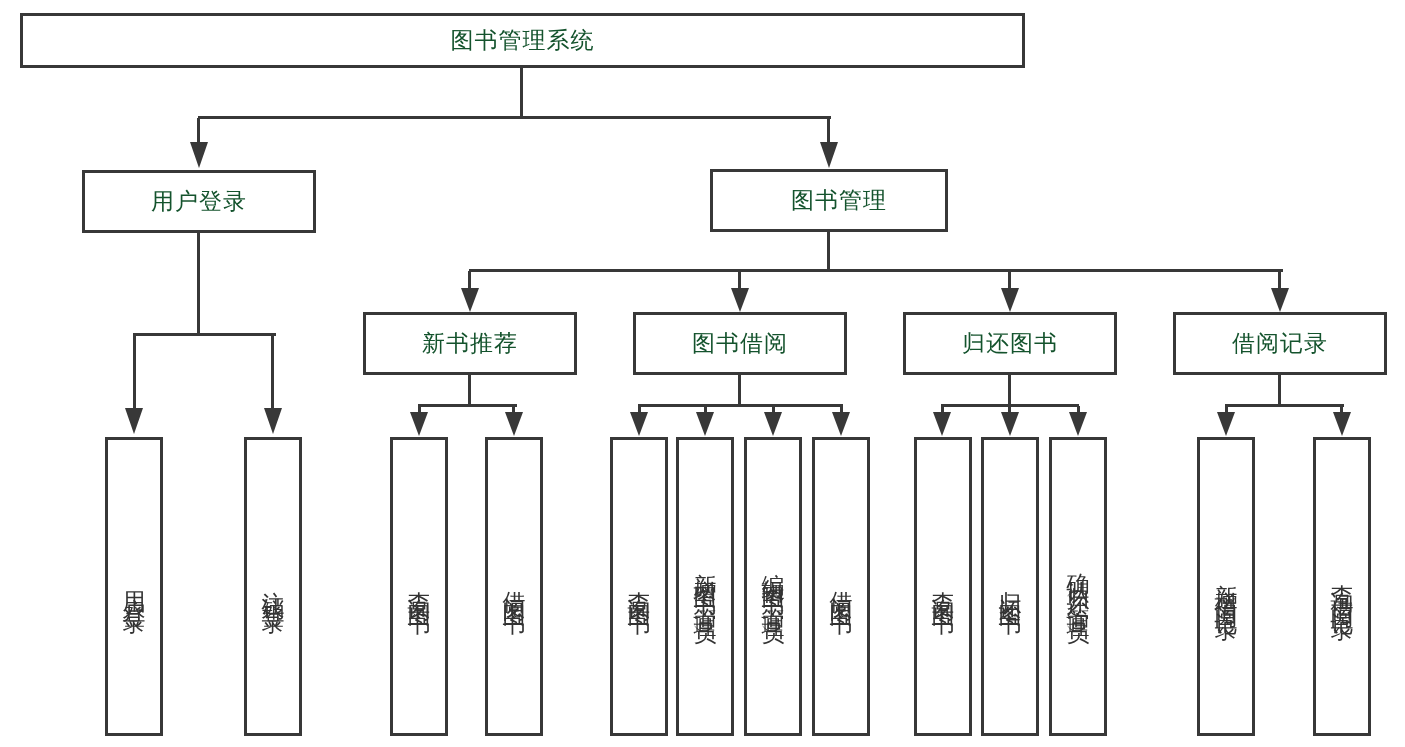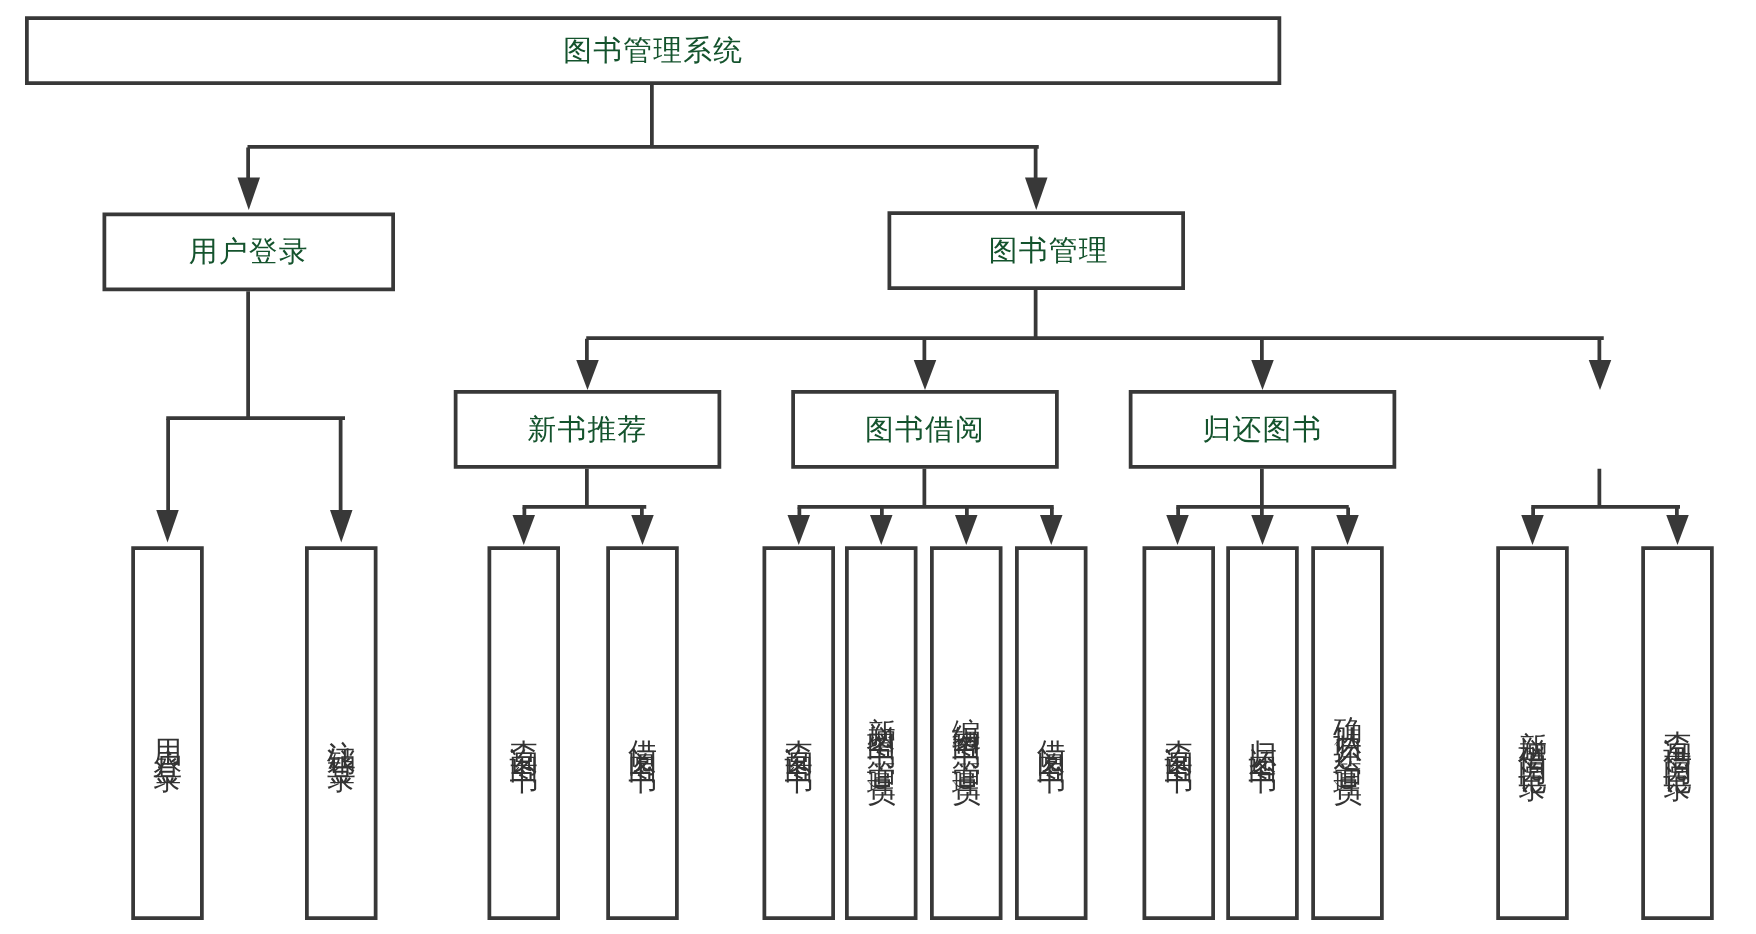--- a/index.html
+++ b/index.html
@@ -113,20 +113,23 @@
 
   <div class="hbox" style="left:363px; top:312px; width:214px; height:63px;">
     <span>新书推荐</span>
   </div>
   <div class="hbox" style="left:633px; top:312px; width:214px; height:63px;">
     <span>图书借阅</span>
   </div>
   <div class="hbox" style="left:903px; top:312px; width:214px; height:63px;">
     <span>归还图书</span>
   </div>
+  <div class="hbox" style="left:1173px; top:312px; width:214px; height:63px;">
+    <span>借阅记录</span>
+  </div>
 
   <div class="vl" style="left:468px; top:375px; height:31px;"></div>
   <div class="hl" style="left:418px; top:404px; width:99px;"></div>
   <div class="stub" style="left:418px; top:406px; height:8px;"></div>
   <div class="arrow sm" style="left:410px; top:412px;"></div>
   <div class="stub" style="left:512px; top:406px; height:8px;"></div>
   <div class="arrow sm" style="left:505px; top:412px;"></div>
 
   <div class="vl" style="left:738px; top:375px; height:31px;"></div>
   <div class="hl" style="left:638px; top:404px; width:205px;"></div>

